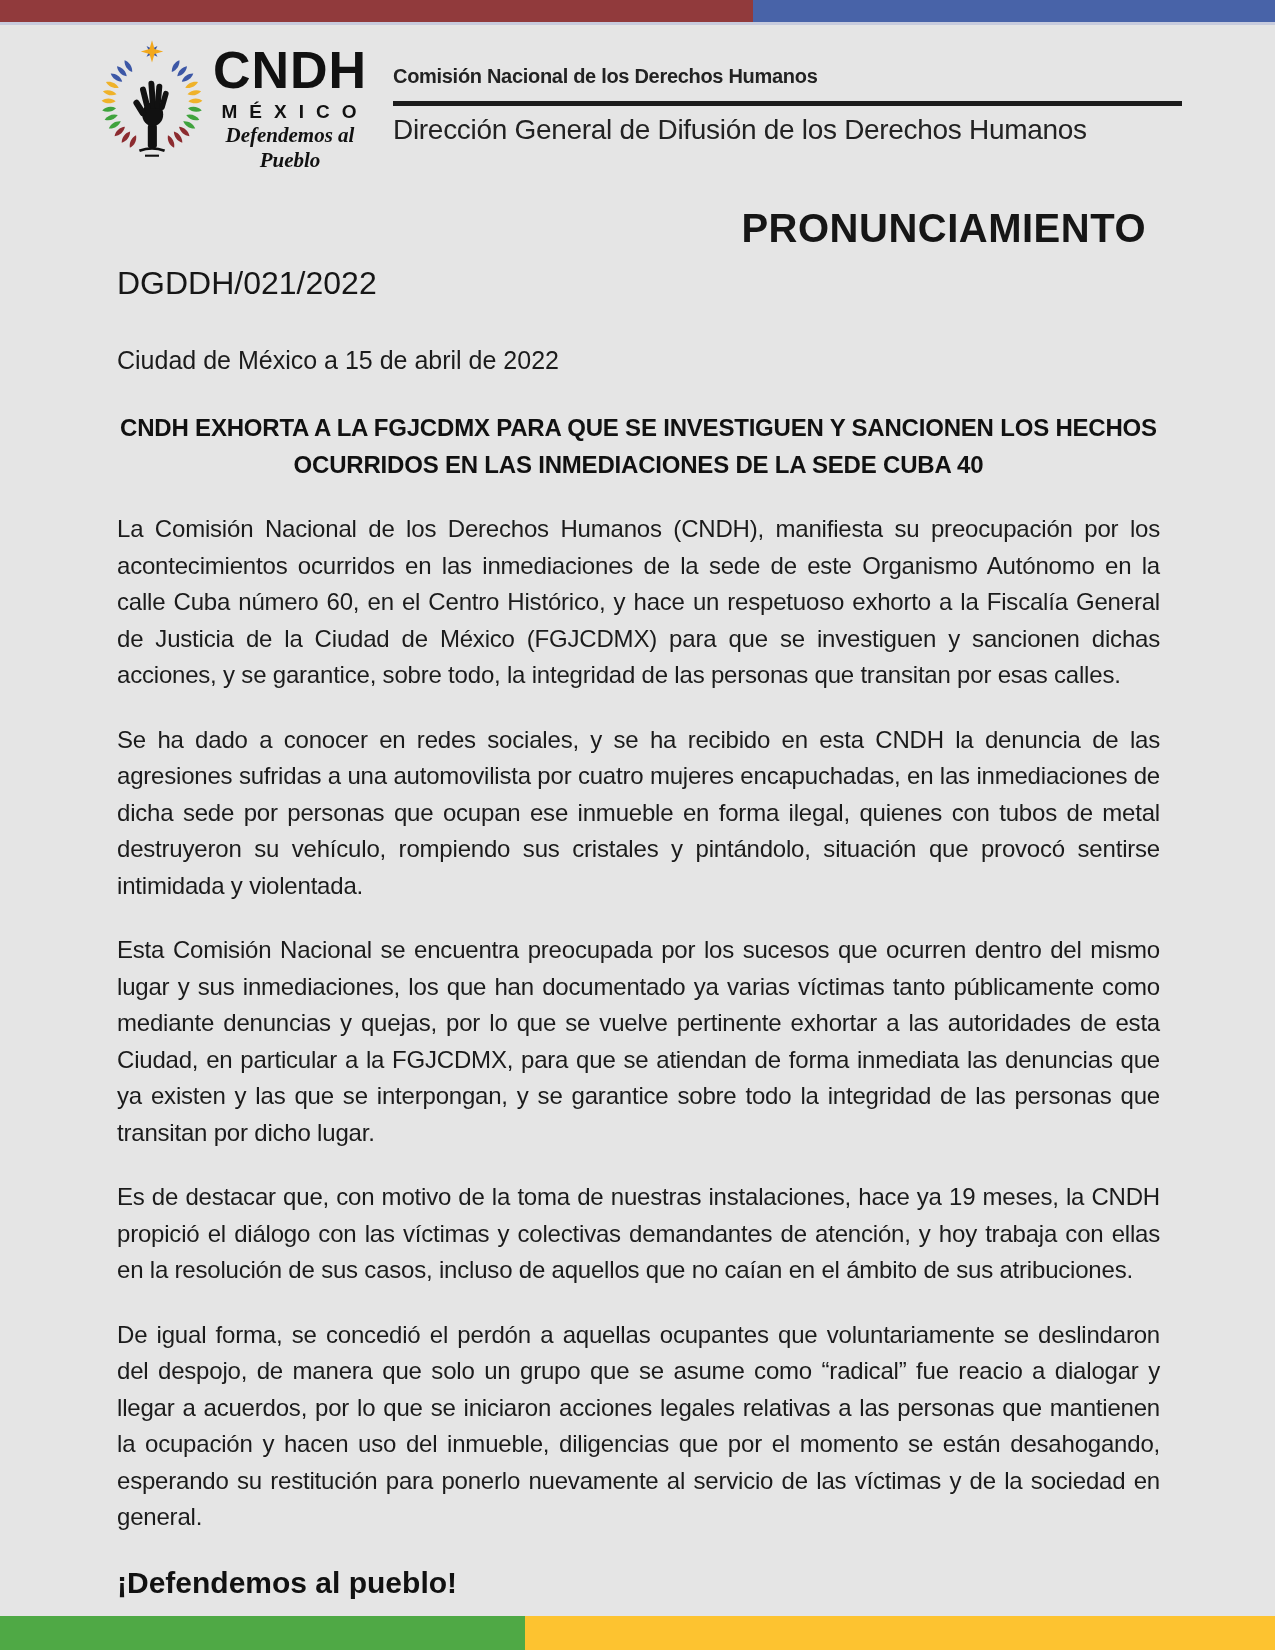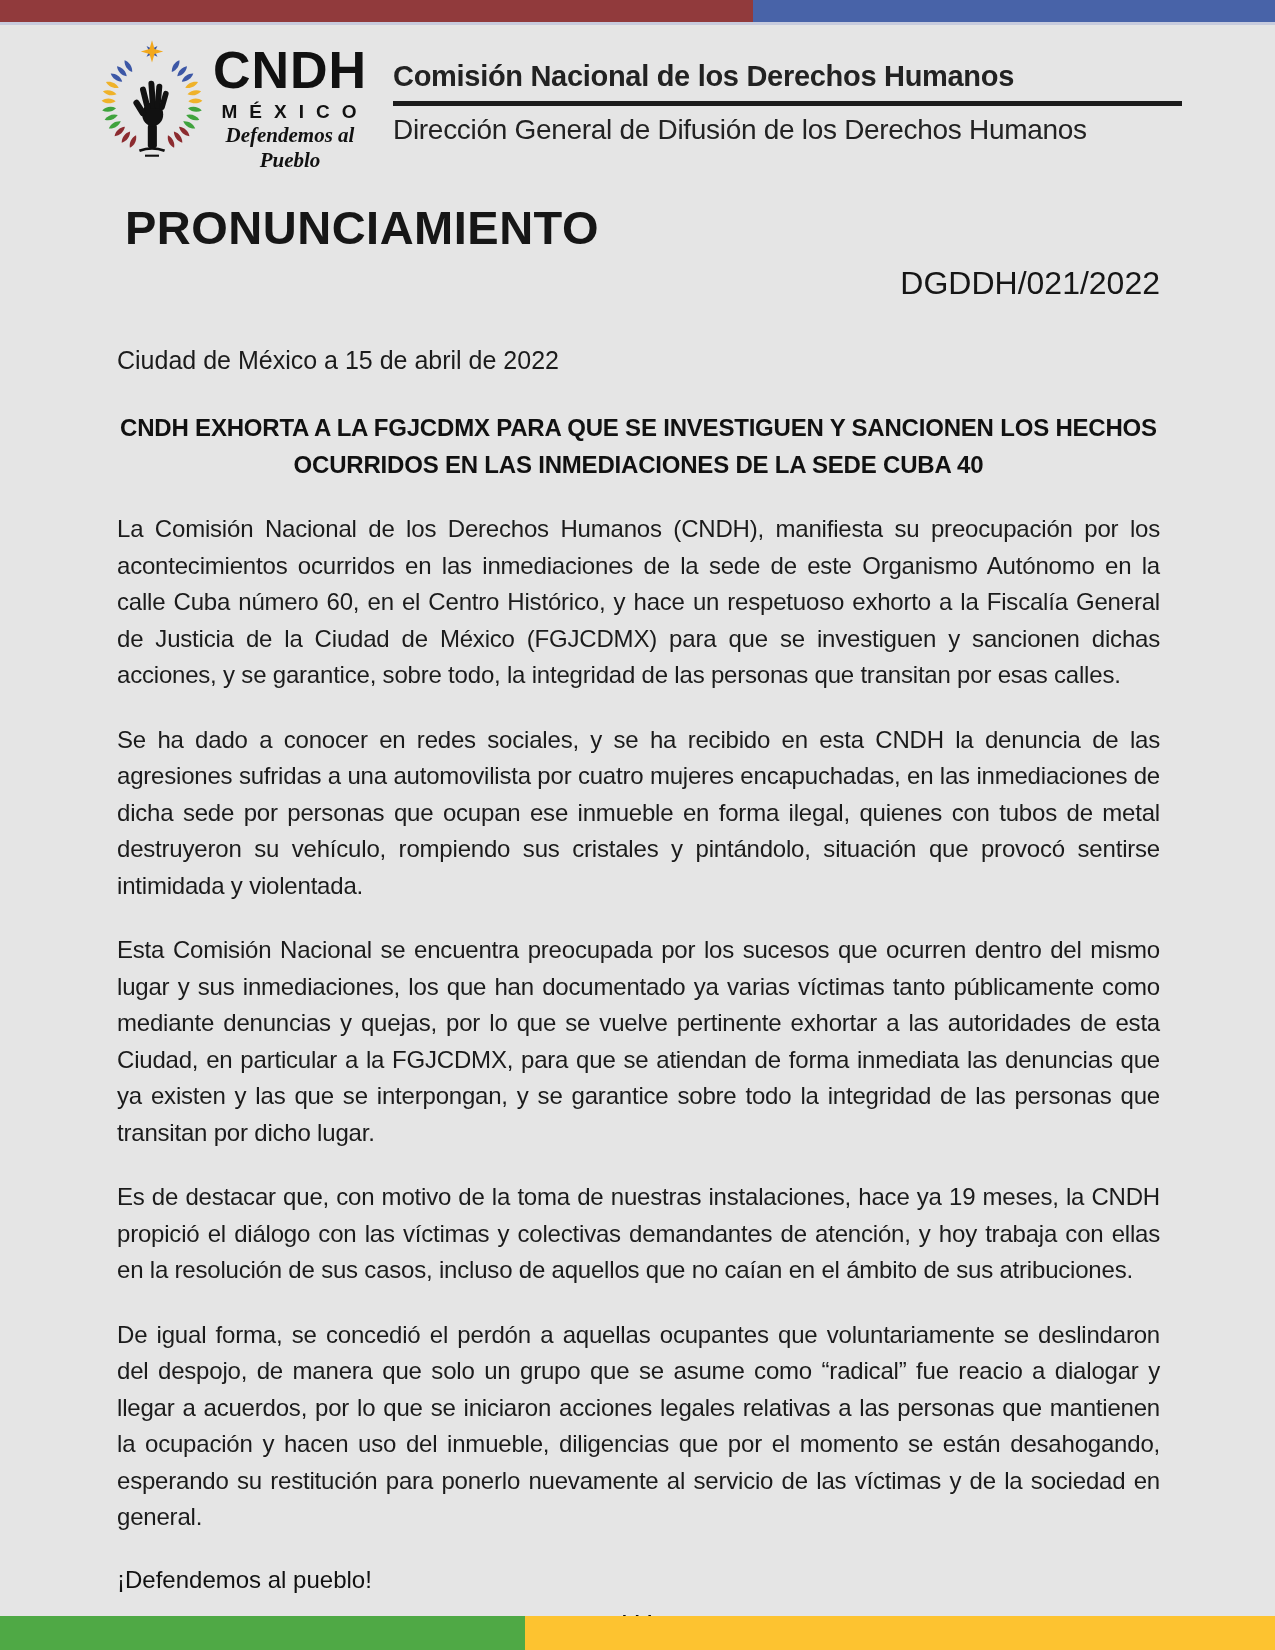--- a/index.html
+++ b/index.html
@@ -19,37 +19,37 @@
 
   
   .masthead{position:absolute;top:0;left:0;width:1275px;height:175px;}
   .emblem{position:absolute;top:36px;left:96px;}
   .logo-text{position:absolute;top:44px;left:200px;width:180px;text-align:center;}
   .logo-acronym{font-size:52px;font-weight:bold;letter-spacing:1px;line-height:1;color:#111;}
   .logo-country{margin-top:5px;font-size:19px;font-weight:bold;letter-spacing:12px;padding-left:10px;color:#111;}
   .logo-motto{font-family:"Liberation Serif", serif;font-style:italic;font-weight:bold;font-size:21px;color:#111;}
 
   .org-titles{position:absolute;top:60px;left:393px;width:790px;}
-  .org-name{font-size:29px;font-weight:bold;letter-spacing:-0.3px;line-height:32px;color:#222;}
+  .org-name{font-size:20px;font-weight:bold;letter-spacing:-0.3px;line-height:32px;color:#222;}
   .header-divider{height:5px;background:#1c1c1c;margin:9px 0 7px 0;width:789px;}
   .org-dept{font-size:28px;letter-spacing:-0.3px;line-height:34px;color:#222;}
 
   
   .doc{position:absolute;top:192px;left:117px;width:1043px;}
-  .doc-type{margin:8px;text-align:left;font-size:47px;font-weight:bold;letter-spacing:0.5px;color:#161616;}
-  .doc-ref{margin-top:10px;text-align:right;font-size:32px;font-weight:normal;color:#161616;}
+  .doc-type{margin:14px;text-align:right;font-size:40px;font-weight:bold;letter-spacing:0.5px;color:#161616;}
+  .doc-ref{margin-top:10px;text-align:left;font-size:32px;font-weight:normal;color:#161616;}
   .dateline{margin-top:44px;text-align:left;font-size:25px;color:#1b1b1b;}
   .headline{margin-top:34px;text-align:center;font-weight:bold;font-size:24px;line-height:37px;letter-spacing:-0.2px;color:#111;}
   .doc p.body-par{
     margin:28px 0 0 0;
     text-align:justify;
     font-size:24px;line-height:36.5px;letter-spacing:-0.2px;
     color:#1b1b1b;
   }
-  .motto-line{margin-top:30px;font-weight:normal;font-size:24px;color:#111;}
+  .motto-line{margin-top:30px;font-weight:bold;font-size:30px;color:#111;}
   .closing-mark{margin-top:16px;text-align:center;font-weight:bold;font-size:25px;letter-spacing:3px;color:#111;}
 
   
   .bottom-bar{position:absolute;left:0;bottom:0;width:1275px;height:34px;display:flex;}
   .bottom-bar-green{width:525px;height:100%;background:#4FA945;}
   .bottom-bar-yellow{flex:1;height:100%;background:#FDC330;}
 
   
   .lf-blue{fill:#3C57A6;} .lf-yellow{fill:#EFB229;} .lf-green{fill:#3FA33D;} .lf-red{fill:#8C2B2F;}
   .ink{fill:#111;}

